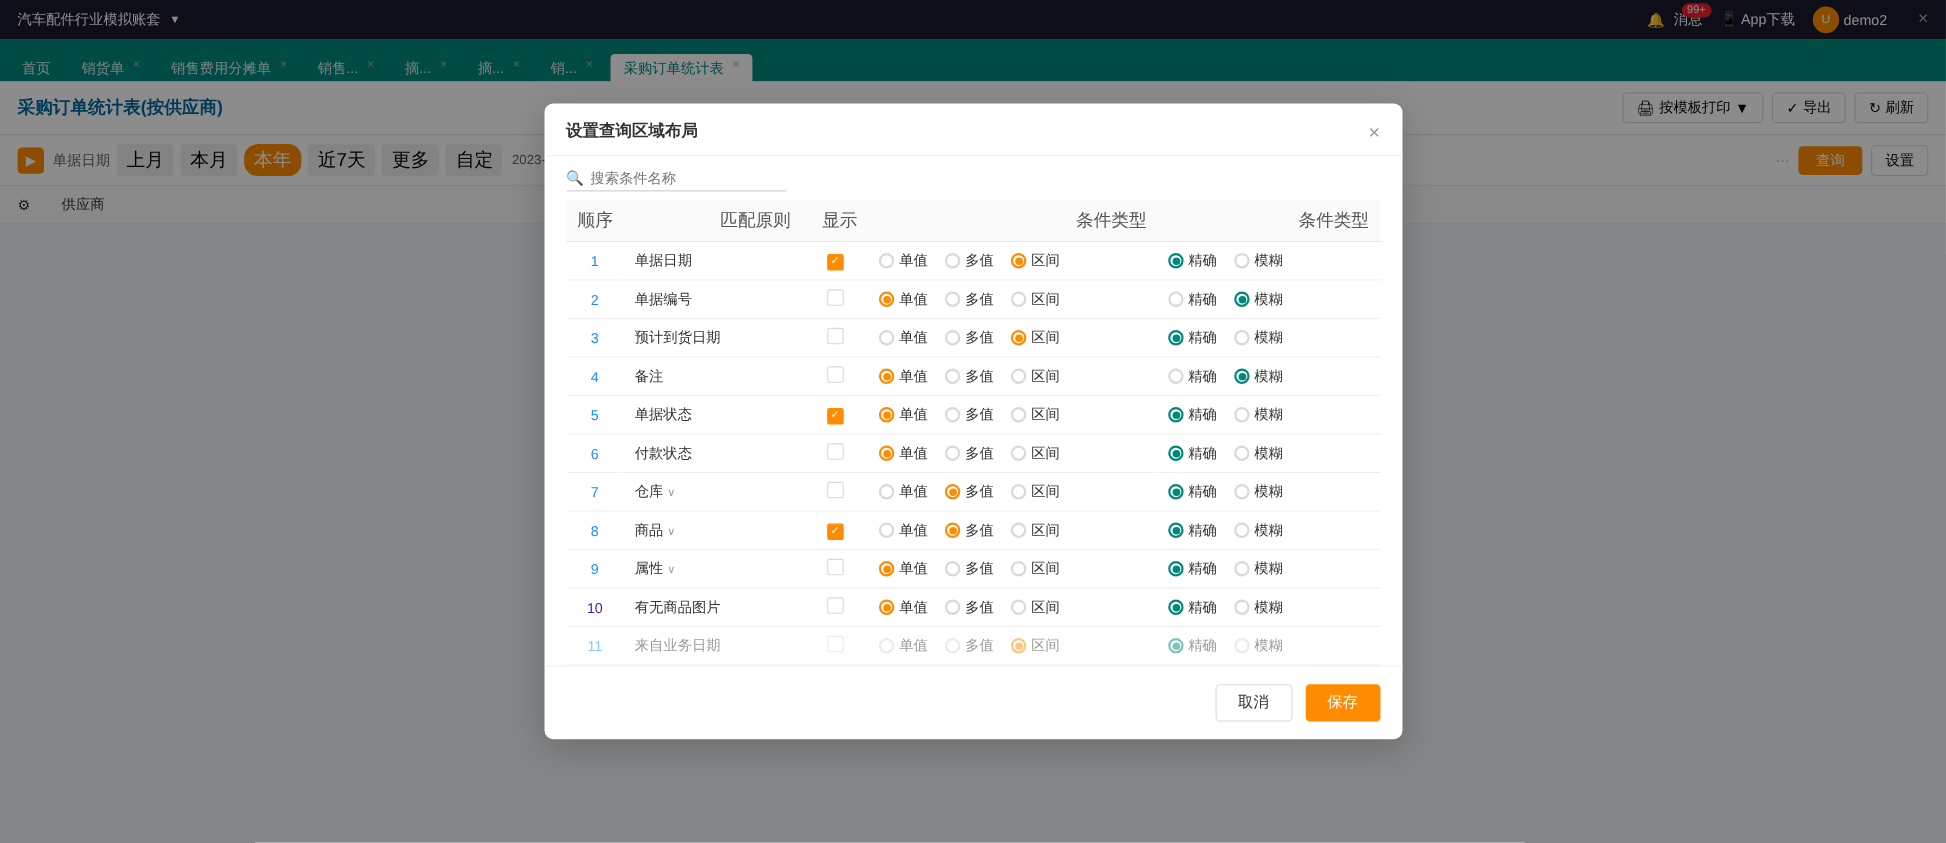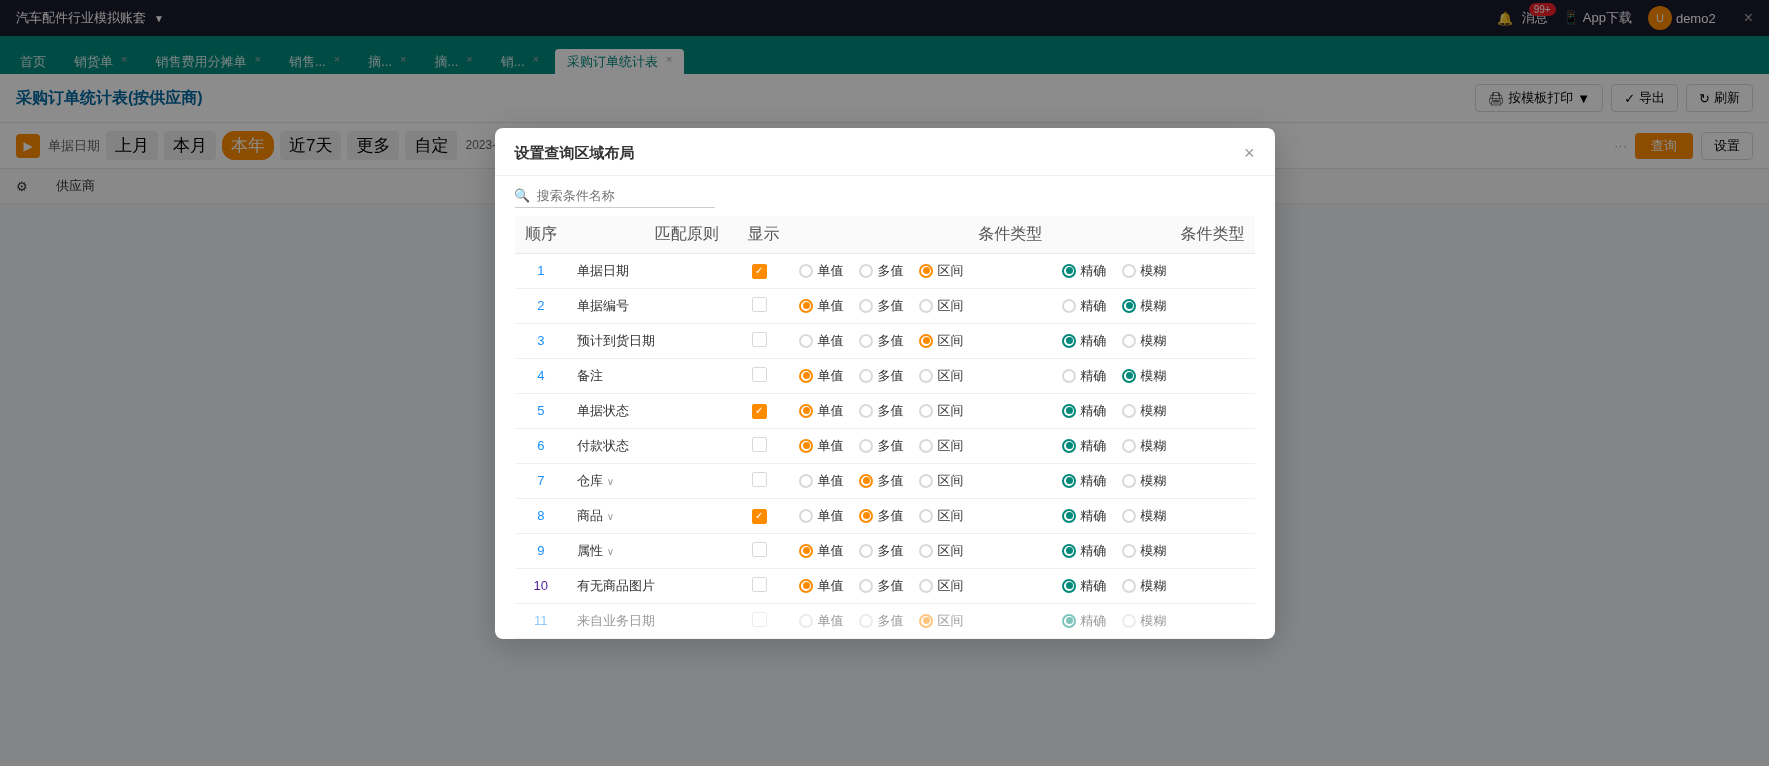--- a/index.html
+++ b/index.html
@@ -723,15 +723,23 @@
                       <span>模糊</span>
                     </label>
                   </div>
                 </td>
               </tr>
             </tbody>
         </table>
       </div>
     </div>
 
+    <div class="modal-footer">
+      <button class="btn-cancel">
+        <span>取消</span>
+      </button>
+      <button class="btn-save">
+        <span>保存</span>
+      </button>
+    </div>
 
   </div>
 </div>
 
 </body></html>

